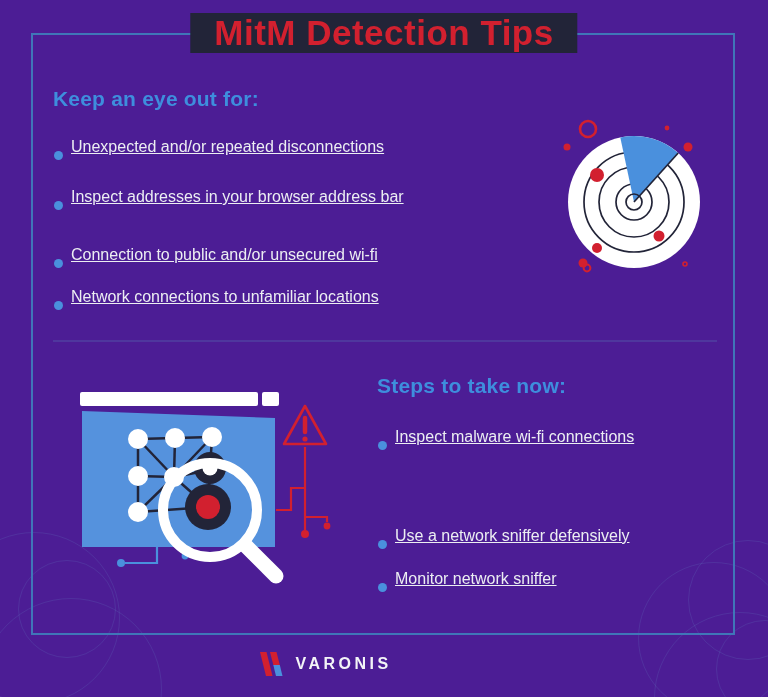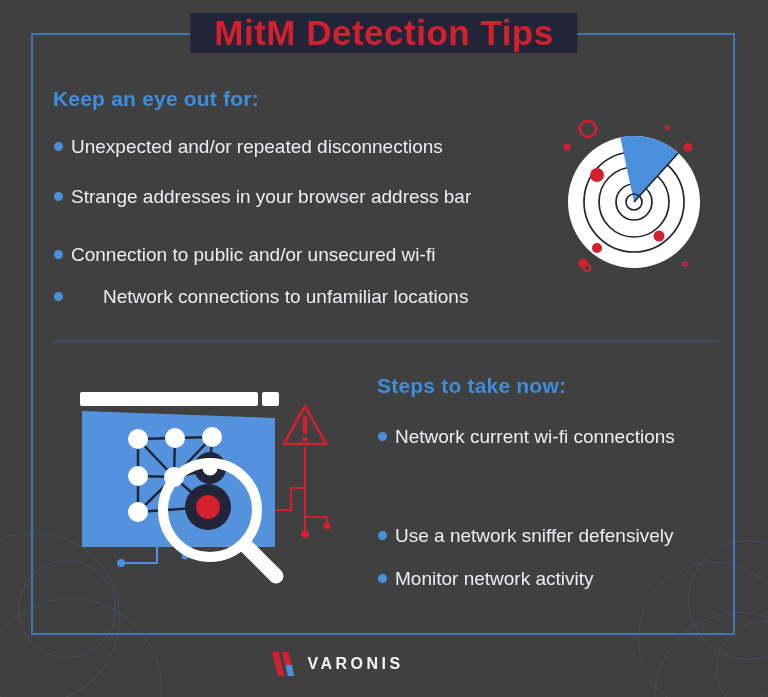--- a/index.html
+++ b/index.html
@@ -1,49 +1,49 @@
 <!DOCTYPE html>
 <html><head>
 <meta charset="utf-8">
 <style>
   html,body{margin:0;padding:0;background:#16182a;}
   #canvas{
     position:relative;width:768px;height:697px;overflow:hidden;
-    background:#404040;
+    background:#4c1d95;
     font-family:"Liberation Sans", sans-serif;
     color:#e9ebf0;
   }
   
   .deco{position:absolute;border:1.5px solid rgba(98,130,196,0.20);border-radius:50%;}
   
   .frame{position:absolute;left:31px;top:33px;width:704px;height:602px;
     border:2px solid #4076b8;box-sizing:border-box;}
   
   .title{
     position:absolute;top:13px;left:50%;transform:translateX(-50%);
     background:#222438;padding:0 24px;z-index:3;white-space:nowrap;
     font-size:35px;font-weight:bold;color:#d2202f;letter-spacing:0.5px;
   }
   .section-heading{
     position:absolute;font-size:21px;font-weight:bold;color:#3e8edd;
     letter-spacing:0.2px;z-index:2;
   }
   .bullet-item{
-    position:absolute;display:flex;align-items:flex-start;z-index:2;
-    font-size:19px;line-height:26px;color:#eceef2;white-space:nowrap;
+    position:absolute;display:flex;align-items:flex-end;z-index:2;
+    font-size:16px;line-height:26px;color:#eceef2;white-space:nowrap;text-decoration:underline;
   }
   .bullet-dot{
     flex:0 0 auto;width:9px;height:9px;border-radius:50%;
     background:#4a90dd;margin:8px 8px 0 0;
   }
   .divider{position:absolute;left:53px;top:340px;width:664px;height:2px;
     background:rgba(86,116,180,0.30);}
   .illu{position:absolute;z-index:2;}
   .footer{
-    position:absolute;left:12px;top:647px;width:648px;height:34px;
+    position:absolute;left:0;top:647px;width:648px;height:34px;
     display:flex;align-items:center;justify-content:center;gap:9px;z-index:2;
   }
   .brand-text{
     font-size:16px;font-weight:bold;letter-spacing:3.5px;color:#f3f4f7;
   }
 </style>
 </head>
 <body>
 
 <div id="canvas">
@@ -61,27 +61,27 @@
   <div class="title">MitM Detection Tips</div>
 
   <div class="section-heading" style="left:53px;top:87px;">Keep an eye out for:</div>
 
   <div class="bullet-item" style="left:54px;top:134px;">
     <span class="bullet-dot"></span>
     <span>Unexpected and/or repeated disconnections</span>
   </div>
   <div class="bullet-item" style="left:54px;top:184px;">
     <span class="bullet-dot"></span>
-    <span>Strange addresses in your browser address bar</span>
+    <span>Inspect addresses in your browser address bar</span>
   </div>
   <div class="bullet-item" style="left:54px;top:242px;">
     <span class="bullet-dot"></span>
     <span>Connection to public and/or unsecured wi-fi</span>
   </div>
-  <div class="bullet-item" style="left:54px;top:284px;gap:32px;">
+  <div class="bullet-item" style="left:54px;top:284px;">
     <span class="bullet-dot"></span>
     <span>Network connections to unfamiliar locations</span>
   </div>
 
   <svg class="illu" style="left:553px;top:113px;" width="164" height="180" viewBox="0 0 164 180">
 
     <circle cx="35" cy="16" r="8" fill="none" stroke="#d2202f" stroke-width="2.6"></circle>
     <circle cx="14" cy="34" r="3.5" fill="#d2202f"></circle>
     <circle cx="114" cy="15" r="2.4" fill="#d2202f"></circle>
     <circle cx="135" cy="34" r="4.5" fill="#d2202f"></circle>
@@ -164,29 +164,29 @@
       <polyline points="250,147 272,147 272,152"></polyline>
     </g>
     <circle cx="250" cy="164" r="4" fill="#d2202f"></circle>
     <circle cx="272" cy="156" r="3.4" fill="#d2202f"></circle>
   </svg>
 
   <div class="section-heading" style="left:377px;top:374px;">Steps to take now:</div>
 
   <div class="bullet-item" style="left:378px;top:424px;">
     <span class="bullet-dot"></span>
-    <span>Network current wi-fi connections</span>
+    <span>Inspect malware wi-fi connections</span>
   </div>
   <div class="bullet-item" style="left:378px;top:523px;">
     <span class="bullet-dot"></span>
     <span>Use a network sniffer defensively</span>
   </div>
   <div class="bullet-item" style="left:378px;top:566px;">
     <span class="bullet-dot"></span>
-    <span>Monitor network activity</span>
+    <span>Monitor network sniffer</span>
   </div>
 
   <div class="footer">
     <svg width="30" height="26" viewBox="0 0 30 26">
       <polygon points="4,1 10.5,1 16.5,25 10,25" fill="#d2202f"></polygon>
       <polygon points="14,1 20.5,1 23.8,14 17.3,14" fill="#d2202f"></polygon>
       <polygon points="17.3,14 23.8,14 26.5,25 20,25" fill="#4a90dd"></polygon>
     </svg>
     <span class="brand-text">VARONIS</span>
   </div>

